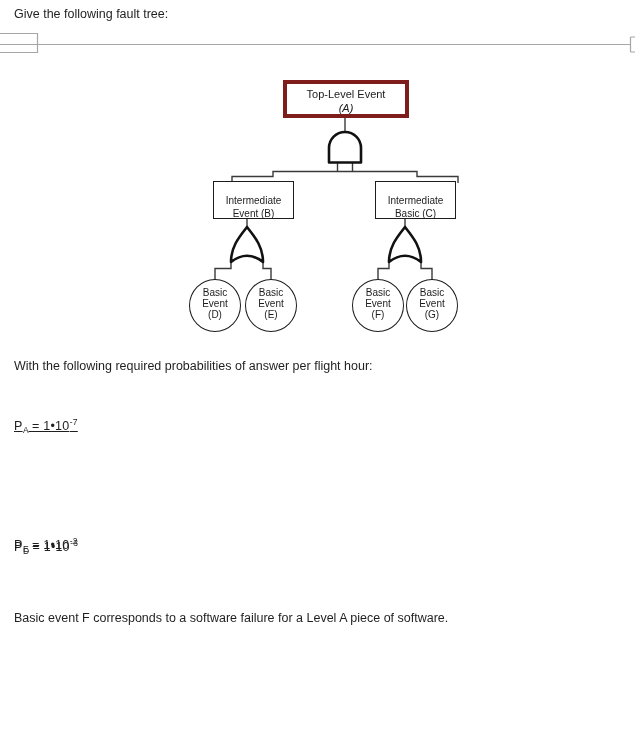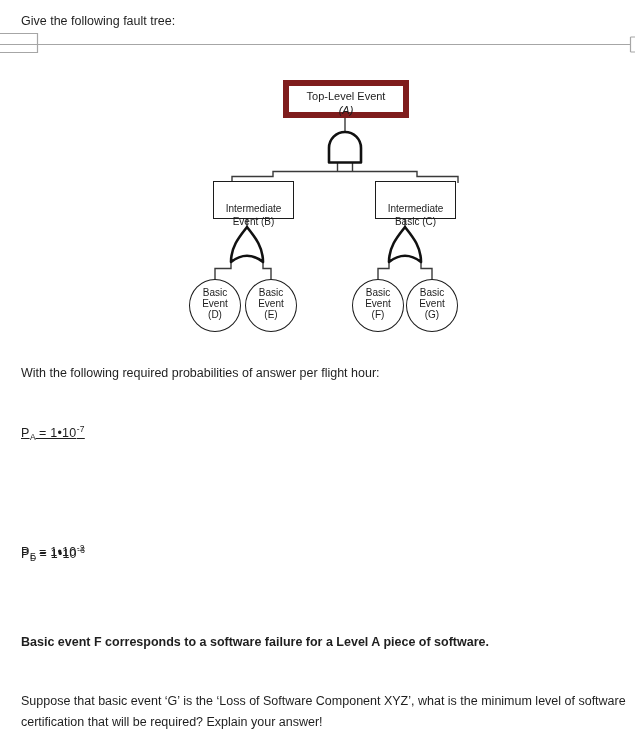--- a/index.html
+++ b/index.html
@@ -14,25 +14,26 @@
   }
   #overlay {
     position: absolute;
     left: 0; top: 0;
     width: 639px; height: 738px;
     z-index: 1;
   }
   .para {
     position: absolute;
     left: 14px;
-    margin: 7px;
+    margin: 0;
     font-size: 12.5px;
     line-height: 20.5px;
     color: #1f1f1f;
     z-index: 2;
+    text-align: center;
   }
   .formula { font-size: 12.5px; letter-spacing: 0.2px; }
   .formula .sub {
     font-size: 8.5px;
     position: relative;
     top: 3px;
     left: 0.5px;
   }
   .formula .exp {
     font-size: 8.5px;
@@ -42,30 +43,30 @@
   }
   
   .node {
     position: absolute;
     z-index: 2;
     background: #ffffff;
     text-align: center;
     color: #1c1c1c;
     box-sizing: border-box;
   }
-  .evt-box { border: 6px solid #7f1d1d; }
+  .evt-box { border: 4px solid #7f1d1d; }
   #top-event-box {
     left: 283px; top: 80px; width: 126px; height: 38px;
     font-size: 11px; line-height: 14px; padding-top: 3px;
   }
   #top-event-box .evt-label { font-style: italic; }
   .int-box {
     width: 81px; height: 38px; top: 181px;
     border: 1.8px solid #1c1c1c;
-    font-size: 10px; line-height: 13px; padding-top: 20px;
+    font-size: 10px; line-height: 13px; padding-top: 12px;
   }
   #int-box-b { left: 213px; }
   #int-box-c { left: 375px; }
   .basic-circle {
     width: 52px; height: 53px; top: 279px;
     border: 1.8px solid #1c1c1c;
     border-radius: 50%;
     font-size: 10px; line-height: 11px; padding-top: 7px;
   }
   #circle-d { left: 189px; }
@@ -158,17 +159,16 @@
 
 
   <p class="para formula" style="top:537px;">
     <span>P</span><span class="sub">D</span><span> = 1•10</span><span class="exp">-3</span>
   </p>
 
   <p class="para formula" style="top:535px;">
     <span>P</span><span class="sub">E</span><span> = 1•10</span><span class="exp">-2</span>
   </p>
 
-  <p class="para" style="top:625px;font-weight:bold;">Basic event F corresponds to a software failure for a Level A piece of software.</p>
+  <p class="para" style="top:608px;">Basic event F corresponds to a software failure for a Level A piece of software.</p>
 
-  <p class="para" style="top:684px; width:616px;">Suppose that basic event ‘G’ is the ‘Loss of Software Component XYZ’, what is the minimum level of software certification that will be required? Explain your answer!</p>
 
 </div>
 
 </body></html>

